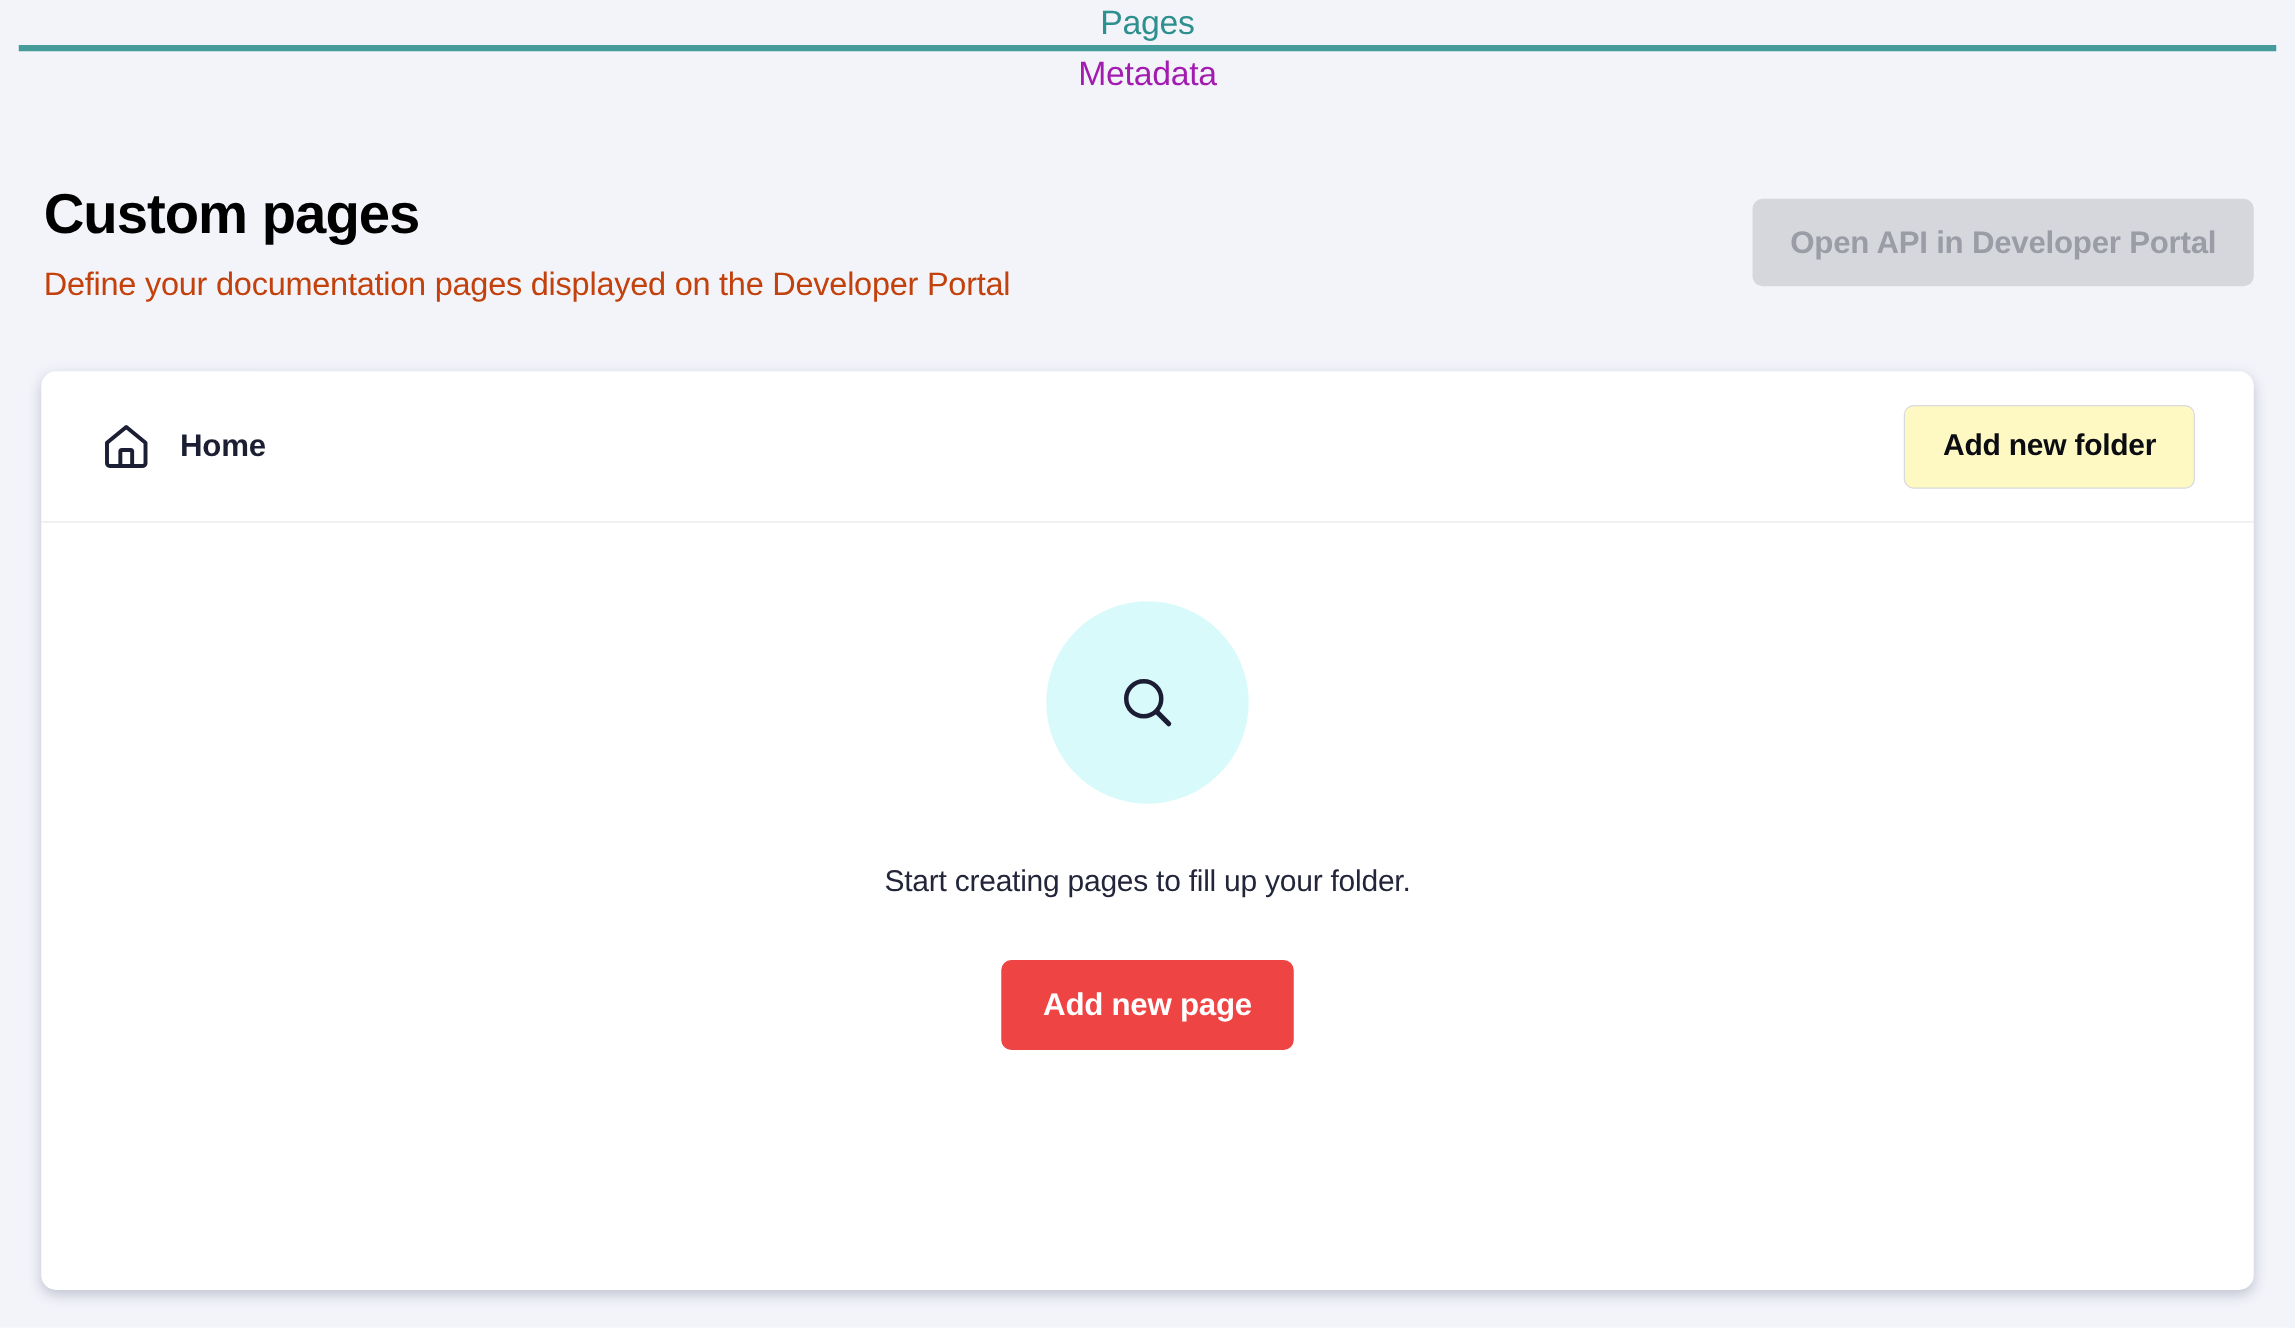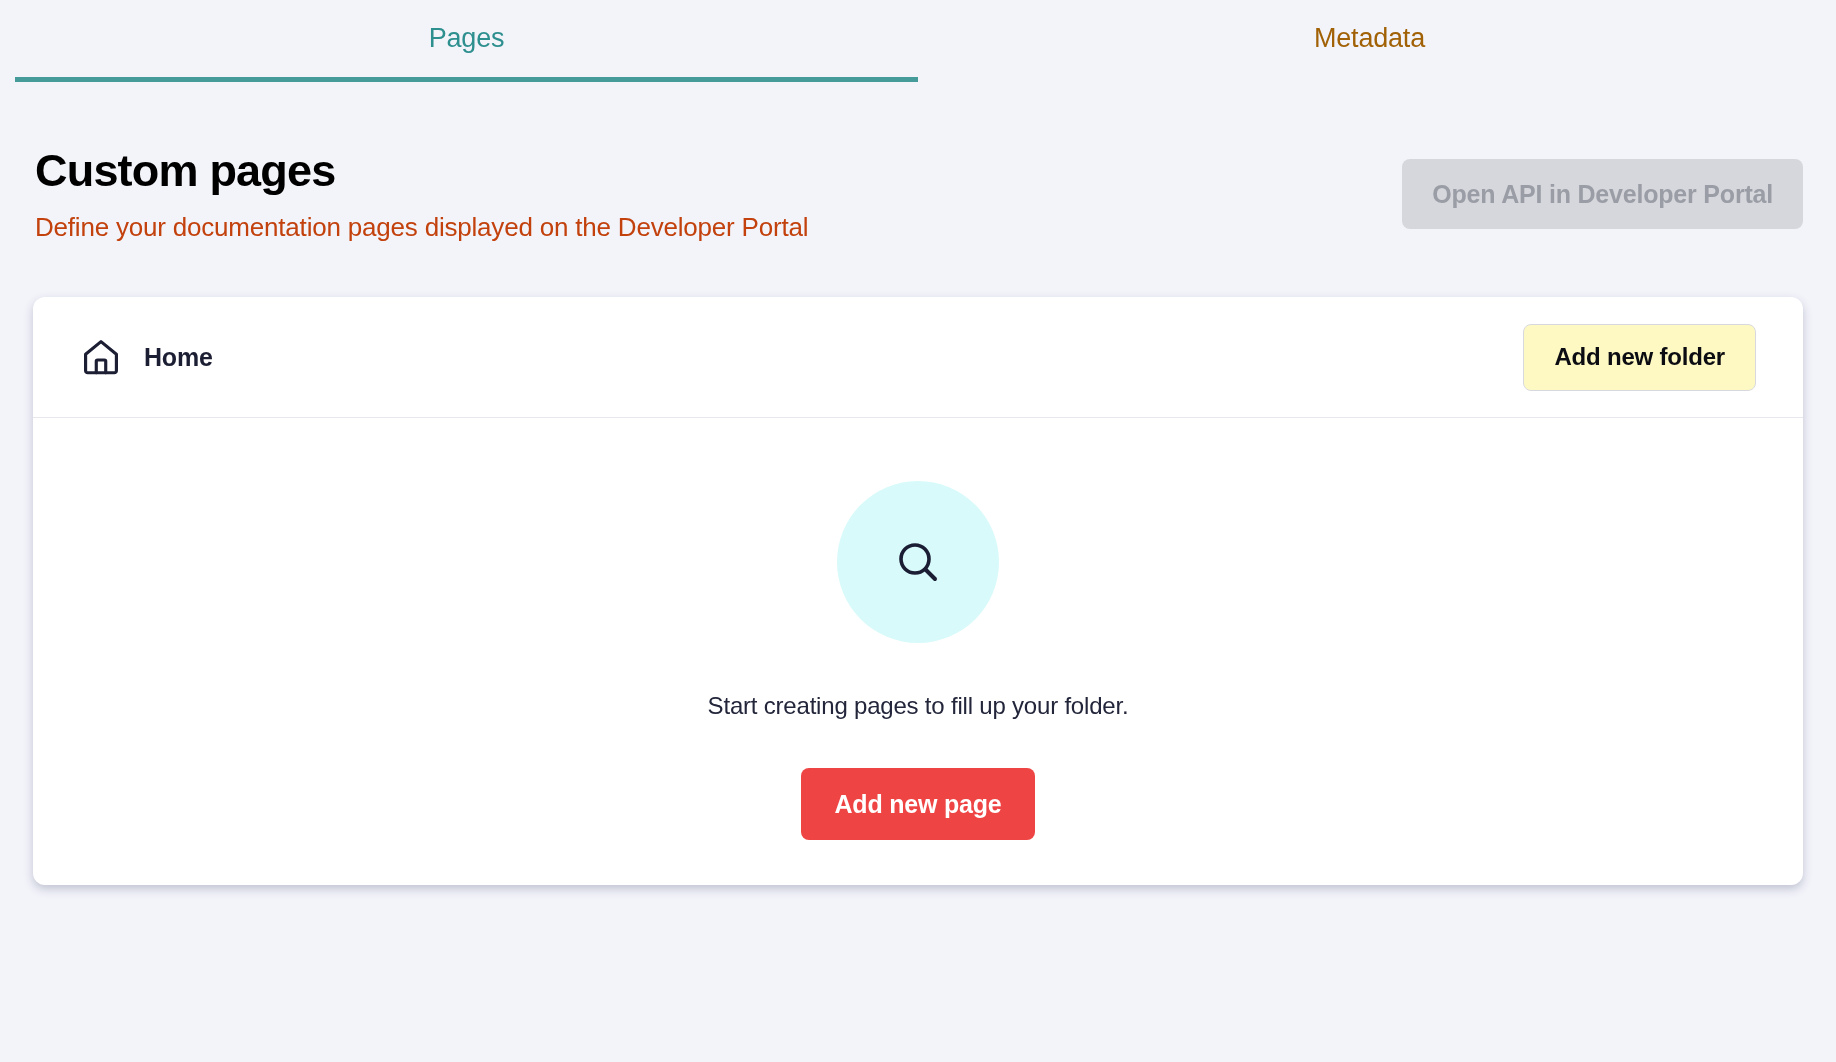--- a/index.html
+++ b/index.html
@@ -12,29 +12,30 @@
     font-family: "Liberation Sans", sans-serif;
     color: #181b2d;
     overflow: hidden;
   }
 
   
   .tabs {
     display: flex;
     height: 82px;
     padding: 0 15px;
+    flex-direction: column;
   }
   .tab {
     flex: 1;
     display: flex;
     align-items: center;
     justify-content: center;
     font-size: 27px;
     font-weight: 500;
-    color: #a16207;
+    color: #a21caf;
     border-bottom: 5px solid transparent;
     cursor: pointer;
     letter-spacing: -0.2px;
   }
   .tab.active {
     color: #2e8f8f;
     border-bottom-color: #459a9a;
   }
 
   
@@ -75,21 +76,21 @@
     font-size: 25px;
     font-weight: 600;
     cursor: default;
   }
 
   
   .card {
     margin: 53px 33px 0;
     background: #ffffff;
     border-radius: 12px;
-    height: 588px;
+    height: 735px;
     box-shadow: 0 4px 10px rgba(45, 50, 90, 0.25);
     overflow: hidden;
   }
   .card-header {
     height: 121px;
     display: flex;
     align-items: center;
     padding: 0 47px;
     border-bottom: 1px solid #e7e8ee;
   }

